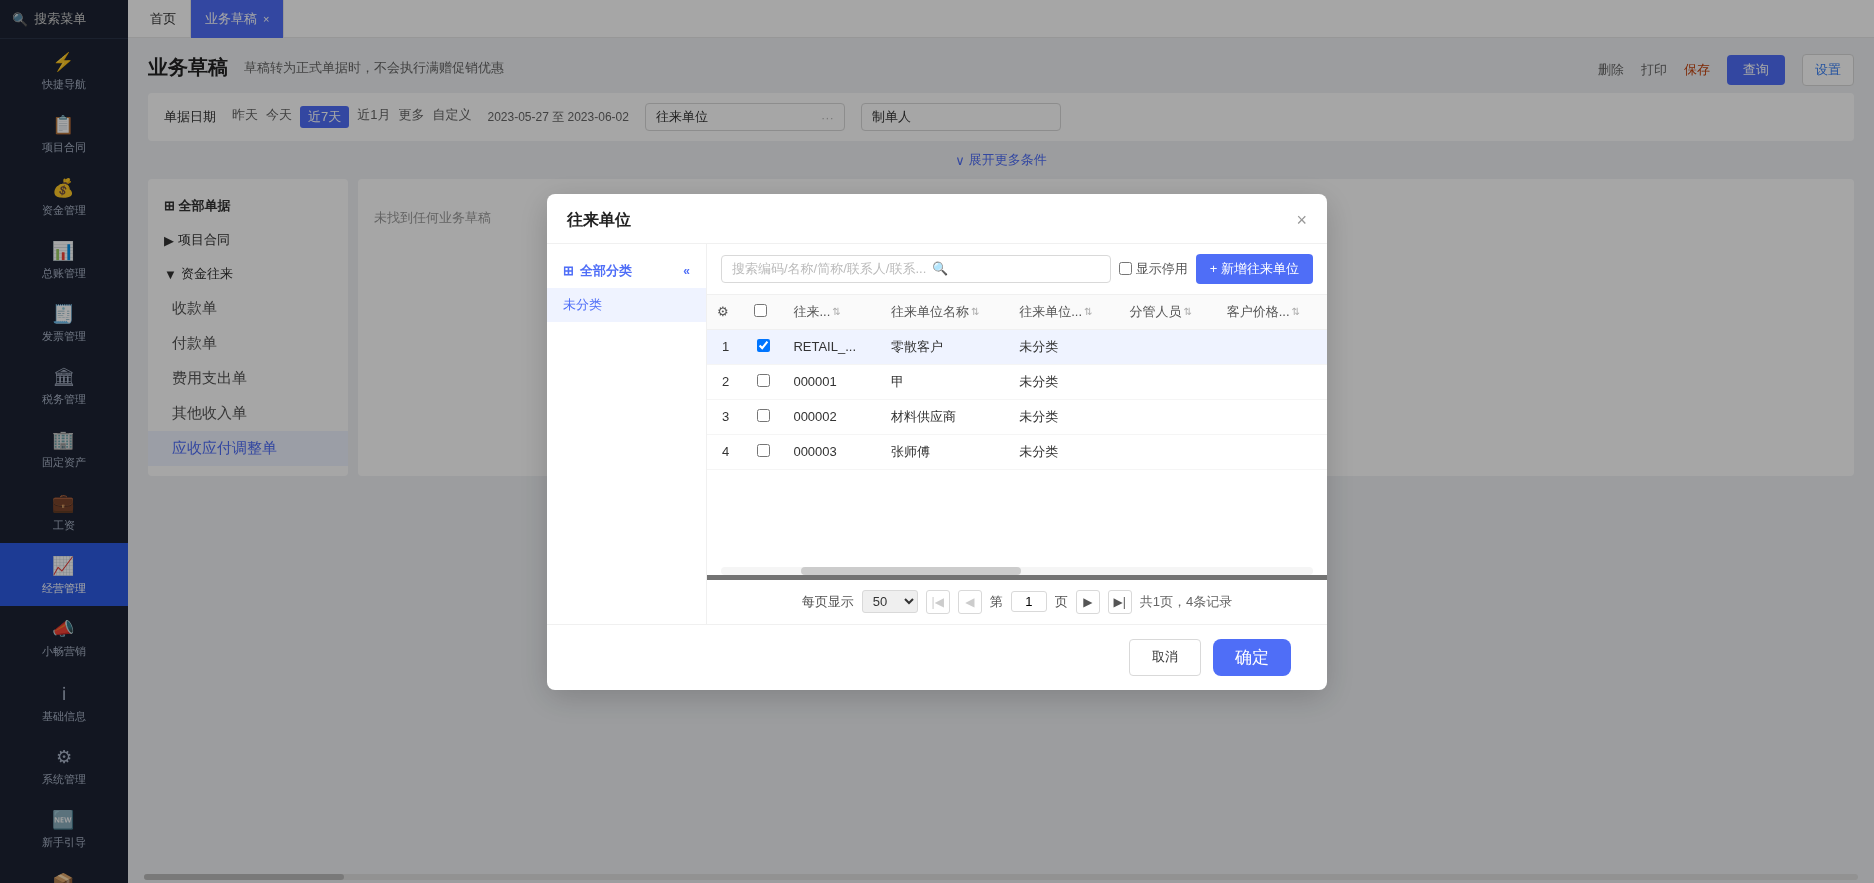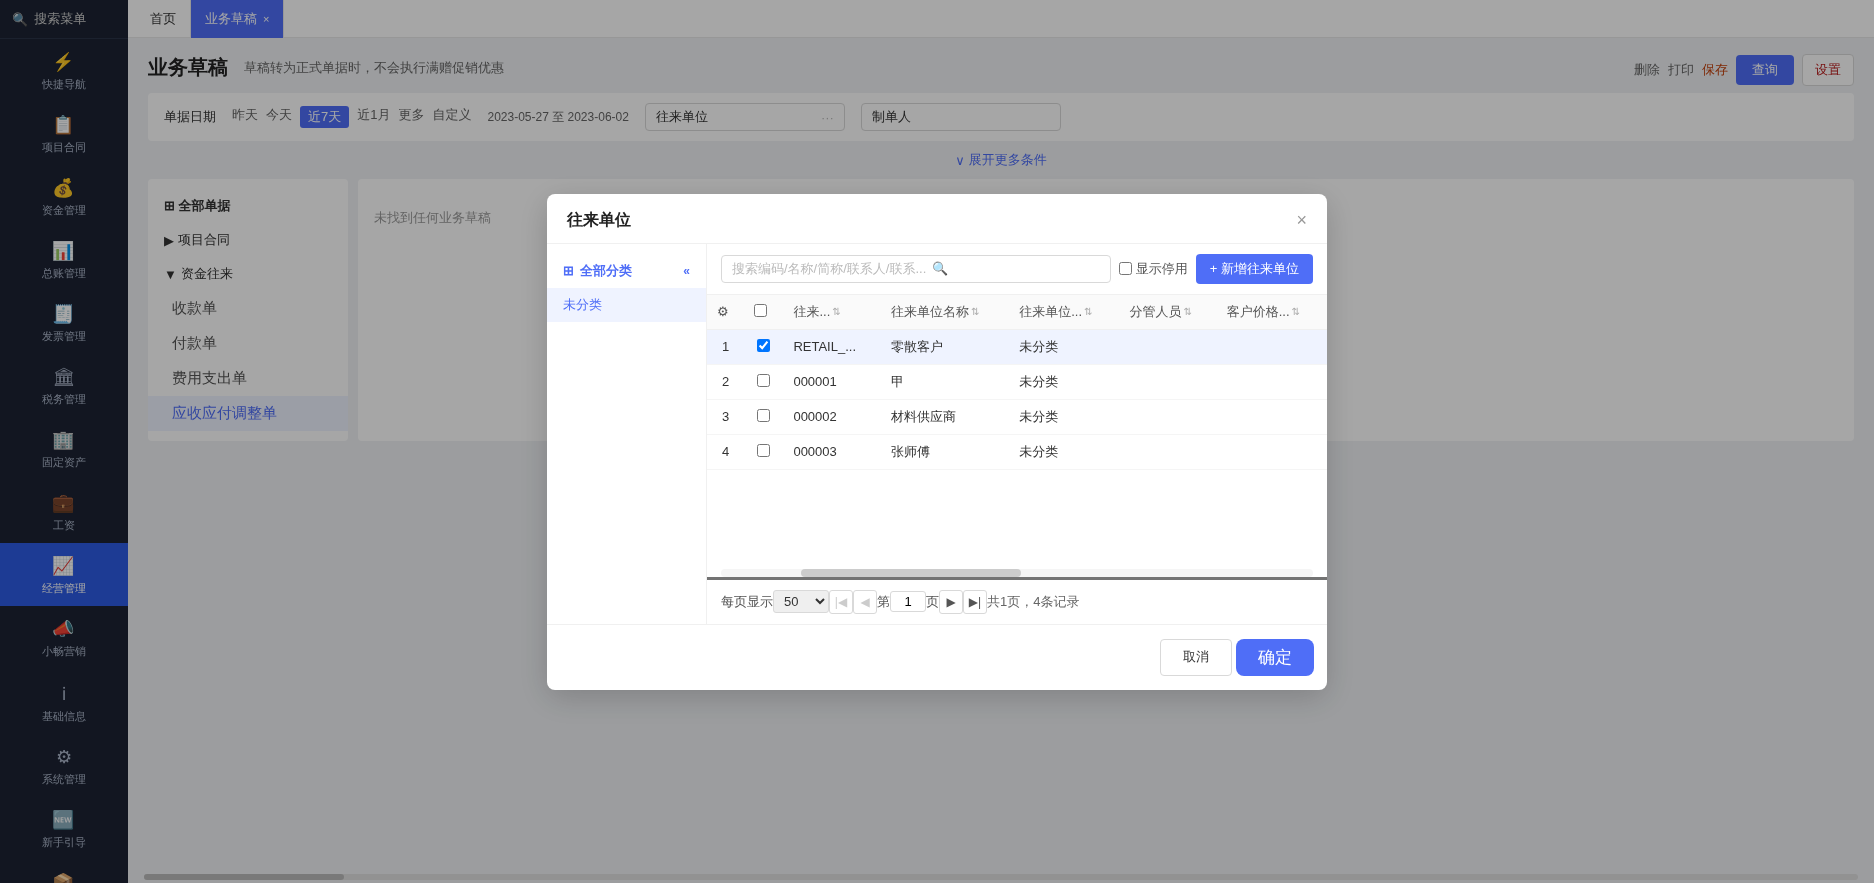--- a/index.html
+++ b/index.html
@@ -26,26 +26,26 @@
     .tab .close-btn { font-size: 11px; color: #fff; cursor: pointer; }
     .tab-home { color: #333; }
 
     
     .page-content { flex: 1; padding: 16px 20px; overflow: auto; position: relative; }
     .page-title-row { display: flex; align-items: center; gap: 16px; margin-bottom: 12px; }
     .page-title { font-size: 20px; font-weight: bold; color: #222; }
     .page-subtitle { font-size: 13px; color: #666; }
 
     
-    .toolbar-right { display: flex; align-items: center; gap: 8px; position: absolute; right: 20px; top: 16px; }
+    .toolbar-right { display: flex; align-items: center; gap: 17px; position: absolute; right: 20px; top: 16px; }
     .btn-delete { font-size: 13px; color: #666; cursor: pointer; }
     .btn-print { font-size: 13px; color: #666; cursor: pointer; }
     .btn-save { font-size: 13px; color: #c2410c; cursor: pointer; }
     .btn-query { background: #4f6ef7; color: #fff; padding: 6px 16px; border-radius: 4px; font-size: 13px; cursor: pointer; border: none; }
-    .btn-settings { background: #fff; border: 1px solid #d9d9d9; color: #b91c1c; padding: 6px 12px; border-radius: 4px; font-size: 13px; cursor: pointer; }
+    .btn-settings { background: #fff; border: 1px solid #d9d9d9; color: #3b82f6; padding: 6px 12px; border-radius: 4px; font-size: 13px; cursor: pointer; }
 
     
     .filter-row { display: flex; align-items: center; gap: 16px; background: #fff; border-radius: 4px; padding: 10px 16px; margin-bottom: 10px; flex-wrap: wrap; }
     .filter-label { font-size: 13px; color: #333; }
     .filter-date-options { display: flex; gap: 8px; font-size: 13px; }
     .filter-date-opt { color: #666; cursor: pointer; }
     .filter-date-opt.active { background: #4f6ef7; color: #fff; padding: 2px 8px; border-radius: 3px; }
     .filter-date-range { color: #666; font-size: 12px; }
     .filter-unit { display: flex; align-items: center; border: 1px solid #d9d9d9; border-radius: 4px; padding: 4px 10px; min-width: 200px; font-size: 13px; color: #333; gap: 6px; }
     .filter-person { display: flex; align-items: center; border: 1px solid #d9d9d9; border-radius: 4px; padding: 4px 10px; min-width: 200px; font-size: 13px; color: #333; }
@@ -87,29 +87,29 @@
     
     .data-table { width: 100%; border-collapse: collapse; font-size: 13px; }
     .data-table th { background: #fafafa; padding: 8px 10px; text-align: left; color: #555; font-weight: normal; border-bottom: 1px solid #f0f0f0; white-space: nowrap; }
     .data-table td { padding: 8px 10px; border-bottom: 1px solid #f5f5f5; color: #333; white-space: nowrap; }
     .data-table tr.selected td { background: #eff3ff; }
     .row-num { color: #999; text-align: center; }
     .checkbox-cell { text-align: center; }
     input[type="checkbox"] { cursor: pointer; }
 
     
-    .pagination { display: flex; align-items: center; padding: 10px 14px; border-top: 3px solid #737373; font-size: 13px; color: #555; }
+    .pagination { display: flex; align-items: center; gap: 8px; padding: 10px 14px; border-top: 5px solid #737373; font-size: 13px; color: #555; justify-content: center; }
     .page-size-select { border: 1px solid #d9d9d9; border-radius: 3px; padding: 2px 6px; font-size: 13px; color: #333; }
     .page-nav-btn { width: 24px; height: 24px; border: 1px solid #d9d9d9; border-radius: 3px; display: flex; align-items: center; justify-content: center; cursor: pointer; color: #555; font-size: 12px; background: #fff; }
     .page-nav-btn.disabled { color: #ccc; cursor: not-allowed; }
     .page-input { border: 1px solid #d9d9d9; border-radius: 3px; width: 36px; text-align: center; padding: 2px 4px; font-size: 13px; }
     .page-info { color: #666; }
 
     
-    .dialog-footer { display: flex; justify-content: flex-end; gap: 4px; padding: 14px 13px; border-top: 1px solid #f0f0f0; }
+    .dialog-footer { display: flex; justify-content: flex-end; gap: 12px; padding: 14px 36px; border-top: 1px solid #f0f0f0; }
     .btn-cancel { background: #fff; border: 1px solid #d9d9d9; color: #333; padding: 7px 22px; border-radius: 4px; font-size: 13px; cursor: pointer; }
     .btn-confirm { background: #4f6ef7; color: #ffffff; padding: 7px 22px; border-radius: 8px; font-size: 17px; cursor: pointer; border: none; }
 
     .scrollbar-area { height: 12px; background: #f0f2f5; display: flex; align-items: center; padding: 0 16px; }
     .scrollbar-track { flex: 1; height: 6px; background: #e0e0e0; border-radius: 3px; }
     .scrollbar-thumb { width: 200px; height: 6px; background: #bbb; border-radius: 3px; }
 
     .dialog-scrollbar { height: 8px; background: #f5f5f5; margin: 0 14px; border-radius: 4px; position: relative; }
     .dialog-scrollbar-thumb { position: absolute; left: 80px; width: 220px; height: 8px; background: #ccc; border-radius: 4px; top: 0; }
 
@@ -247,20 +247,21 @@
             <span>▶</span>
             <span>项目合同</span>
           </div>
           <div class="left-panel-group">
             <span>▼</span>
             <span>资金往来</span>
           </div>
           <div class="left-panel-item">收款单</div>
           <div class="left-panel-item">付款单</div>
           <div class="left-panel-item">费用支出单</div>
+          <div class="left-panel-item">其他收入单</div>
           <div class="left-panel-item active">应收应付调整单</div>
         </div>
 
         <div style="flex:1; background:#fff; border-radius:4px; padding:10px 16px;">
           <div style="color:#999; font-size:13px; padding:20px 0;">未找到任何业务草稿</div>
         </div>
       </div>
     </div>
 
     <div class="scrollbar-area">

